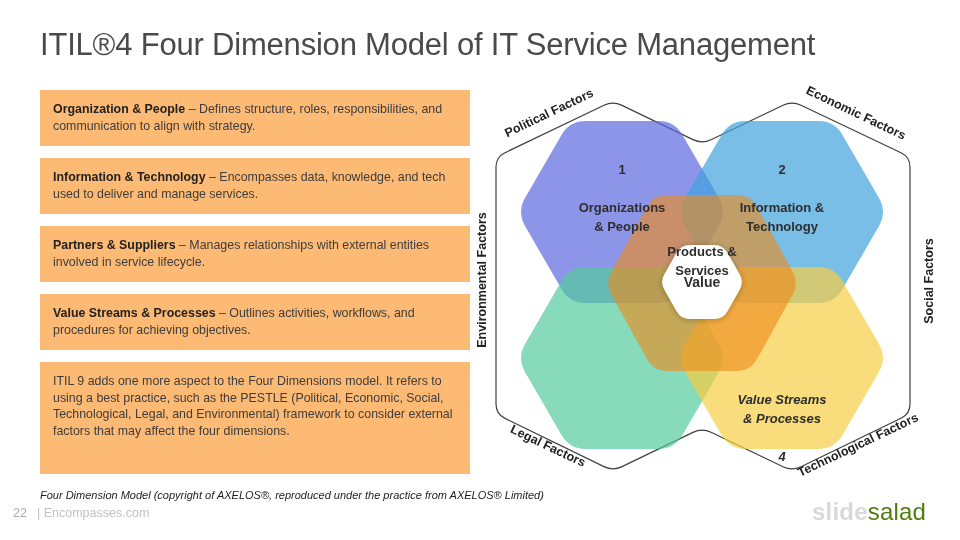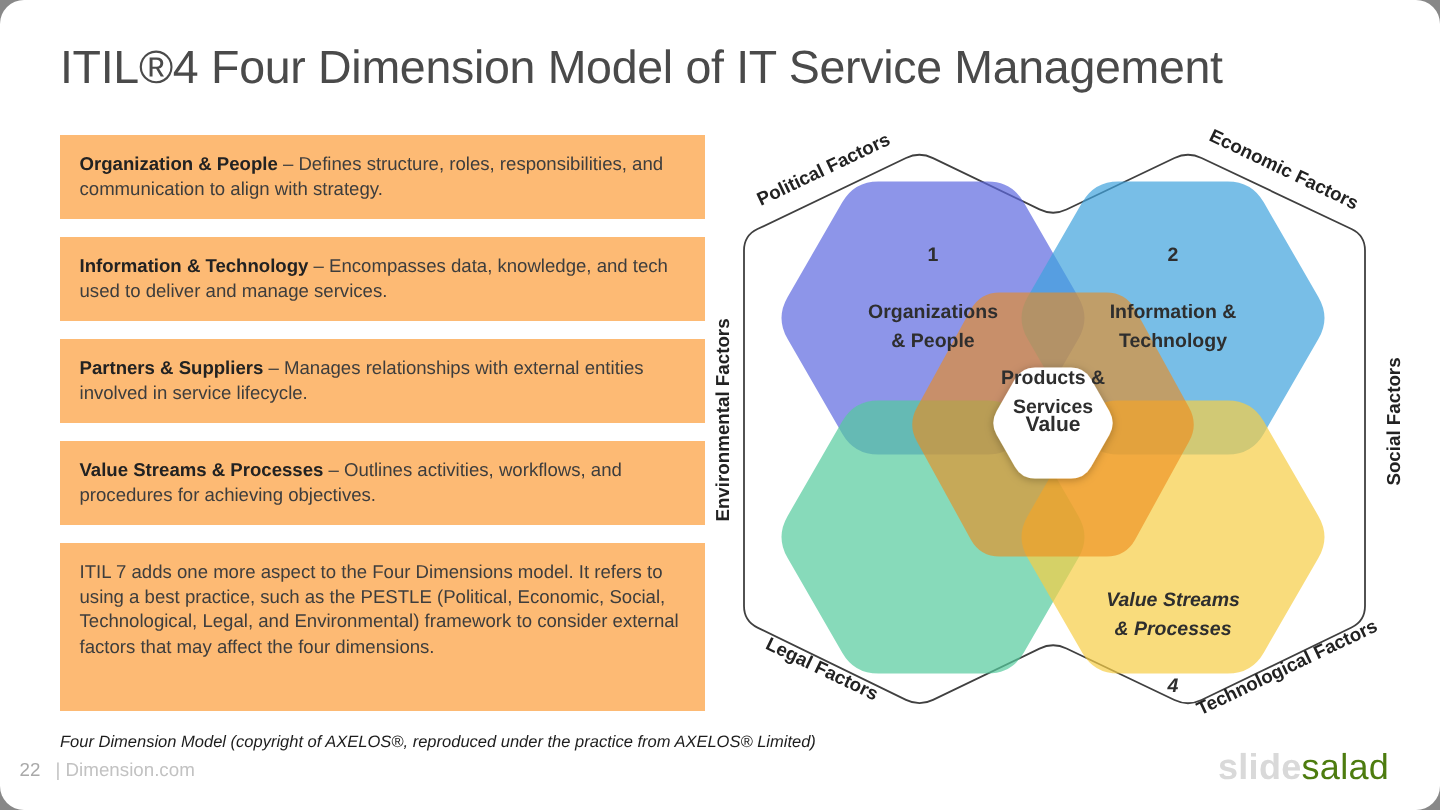--- a/index.html
+++ b/index.html
@@ -1,18 +1,18 @@
 <!DOCTYPE html>
 <html><head>
 <meta charset="utf-8">
 <style>
   html,body{margin:0;padding:0;background:#888;}
   .slide{
     position:relative;width:960px;height:540px;background:#ffffff;
-    font-family:"Liberation Sans",sans-serif;overflow:hidden;border-radius:16px;
+    font-family:"Liberation Sans",sans-serif;overflow:hidden;
   }
   .title{
     position:absolute;left:40px;top:26px;width:880px;
     font-size:31px;font-weight:500;color:#4a4a4a;letter-spacing:-0.2px;line-height:38px;margin:0;
   }
   .blocks{position:absolute;left:40px;top:90px;width:430px;}
   .block{
     background:#fdba74;width:430px;box-sizing:border-box;
     padding:11px 10px 11px 13px;margin-bottom:12px;
   }
@@ -61,21 +61,21 @@
     <div class="block b2">
       <p><span class="term">Information &amp; Technology</span><span> – Encompasses data, knowledge, and tech used to deliver and manage services.</span></p>
     </div>
     <div class="block b3">
       <p><span class="term">Partners &amp; Suppliers</span><span> – Manages relationships with external entities involved in service lifecycle.</span></p>
     </div>
     <div class="block b4">
       <p><span class="term">Value Streams &amp; Processes</span><span> – Outlines activities, workflows, and procedures for achieving objectives.</span></p>
     </div>
     <div class="block b5">
-      <p><span>ITIL 7 adds one more aspect to the Four Dimensions model.  It refers to using a best practice, such as the PESTLE (Political, Economic, Social, Technological, Legal, and Environmental) framework to consider external factors that may affect the four dimensions.</span></p>
+      <p><span>ITIL 9 adds one more aspect to the Four Dimensions model.  It refers to using a best practice, such as the PESTLE (Political, Economic, Social, Technological, Legal, and Environmental) framework to consider external factors that may affect the four dimensions.</span></p>
     </div>
   </div>
 
   <svg id="hex-svg" class="diagram-svg" viewBox="0 0 960 540">
     <defs>
       <filter id="vshadow" x="-50%" y="-50%" width="200%" height="200%">
         <feDropShadow dx="0" dy="1" stdDeviation="3" flood-color="#000000" flood-opacity="0.28"></feDropShadow>
       </filter>
     </defs>
   <path d="M496.0 167.0Q496 157 505.0 152.7L604.0 105.3Q613 101 622.0 105.4L693.0 139.6Q702 144 711.0 139.7L783.0 105.3Q792 101 801.0 105.3L901.0 152.7Q910 157 910.0 167.0L910.0 404.0Q910 414 901.0 418.3L801.0 466.7Q792 471 783.0 466.7L711.0 432.3Q702 428 693.0 432.4L622.0 466.6Q613 471 604.0 466.6L505.0 418.4Q496 414 496.0 404.0Z" fill="none" stroke="#404040" stroke-width="1.2"></path>
@@ -108,18 +108,18 @@
 
   <div class="factor f-political">Political Factors</div>
   <div class="factor f-economic">Economic Factors</div>
   <div class="factor f-environmental">Environmental Factors</div>
   <div class="factor f-social">Social Factors</div>
   <div class="factor f-legal">Legal Factors</div>
   <div class="factor f-technological">Technological Factors</div>
 
   <div class="footnote">Four Dimension Model (copyright of AXELOS®, reproduced under the practice from AXELOS® Limited)</div>
   <div class="page-num">22</div>
-  <div class="site">| Dimension.com</div>
+  <div class="site">| Encompasses.com</div>
   <div class="logo">
     <span class="l1">slide</span><span class="l2">salad</span>
   </div>
 
 </div>
 
 </body></html>

